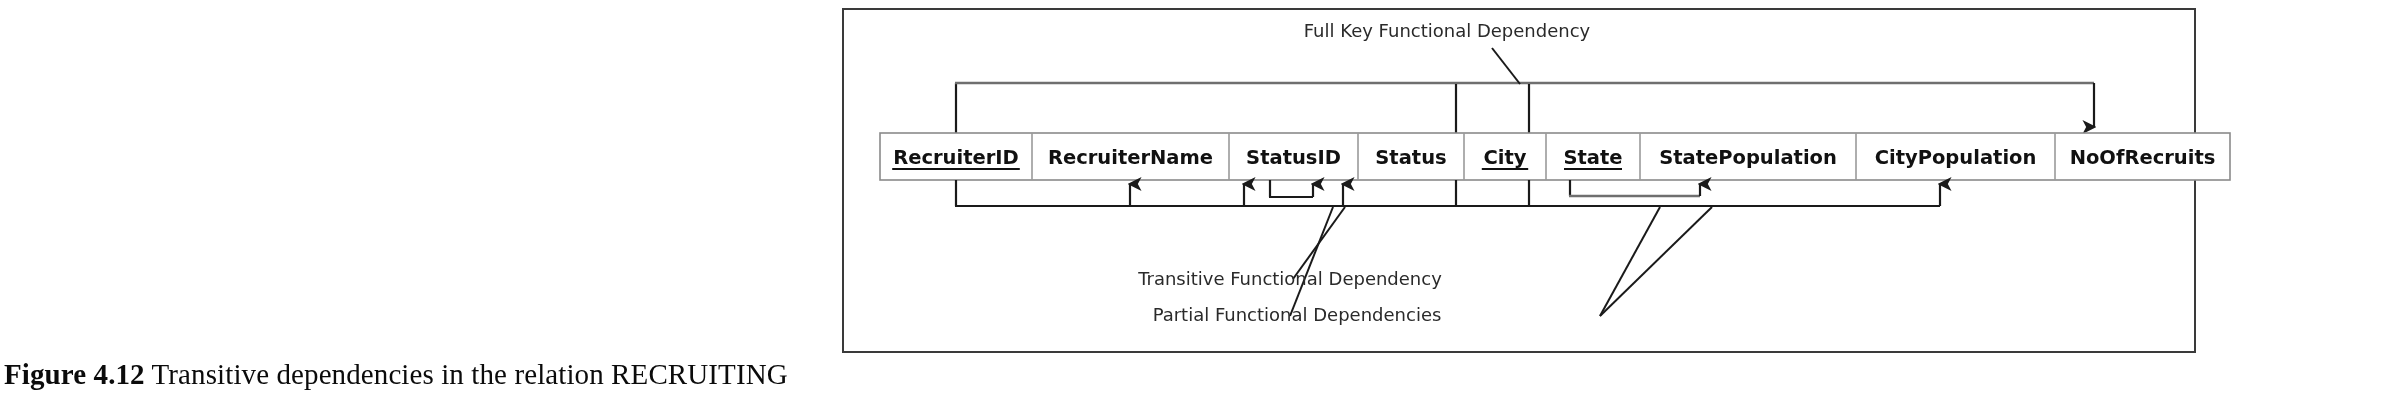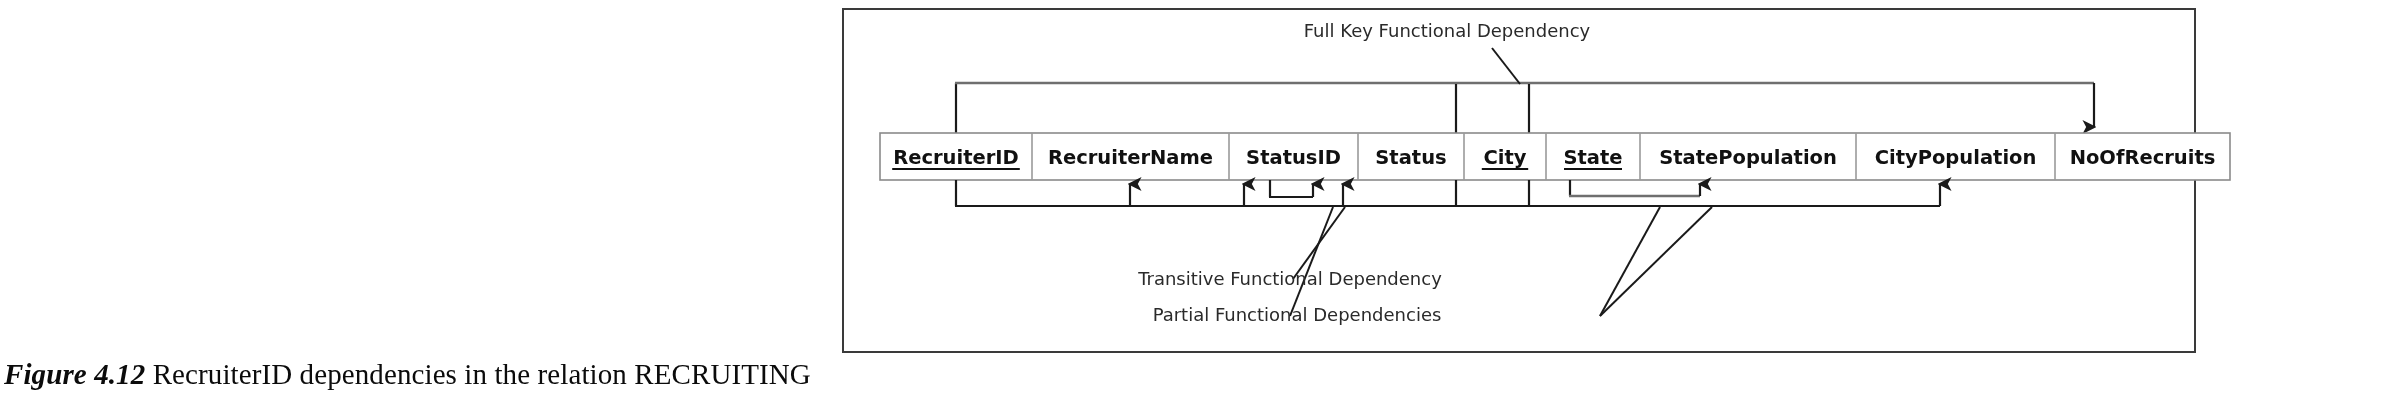--- a/index.html
+++ b/index.html
@@ -31,21 +31,20 @@
     left: 4px;
     top: 358px;
     font-family: "Liberation Serif", serif;
     font-size: 29px;
     color: #0b0b0b;
     white-space: nowrap;
     letter-spacing: 0.1px;
   }
   .fig-caption .cap-num {
     font-weight: bold;
-    font-style: italic;
   }
   .cell-text {
     font-family: "DejaVu Sans", sans-serif;
     font-weight: bold;
     font-size: 19.5px;
     fill: #111111;
   }
   .ann-text {
     font-family: "DejaVu Sans", sans-serif;
     font-weight: normal;
@@ -185,16 +184,16 @@
 
     <g id="annotation-labels">
         <text class="ann-text" x="1447" y="37" text-anchor="middle">Full Key Functional Dependency</text>
         <text class="ann-text" x="1290" y="285" text-anchor="middle">Transitive Functional Dependency</text>
         <text class="ann-text" x="1297" y="321" text-anchor="middle">Partial Functional Dependencies</text>
       </g>
 
   </svg>
 
   <div class="fig-caption">
-    <span class="cap-num">Figure 4.12</span><span> RecruiterID dependencies in the relation RECRUITING</span>
+    <span class="cap-num">Figure 4.12</span><span> Transitive dependencies in the relation RECRUITING</span>
   </div>
 
 </div>
 
 </body></html>

